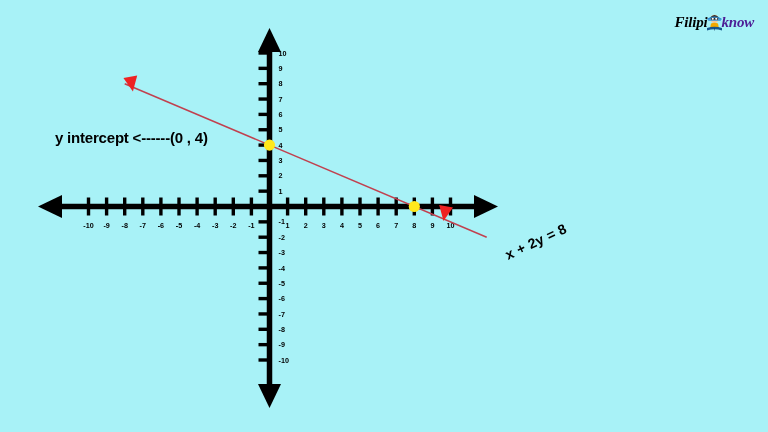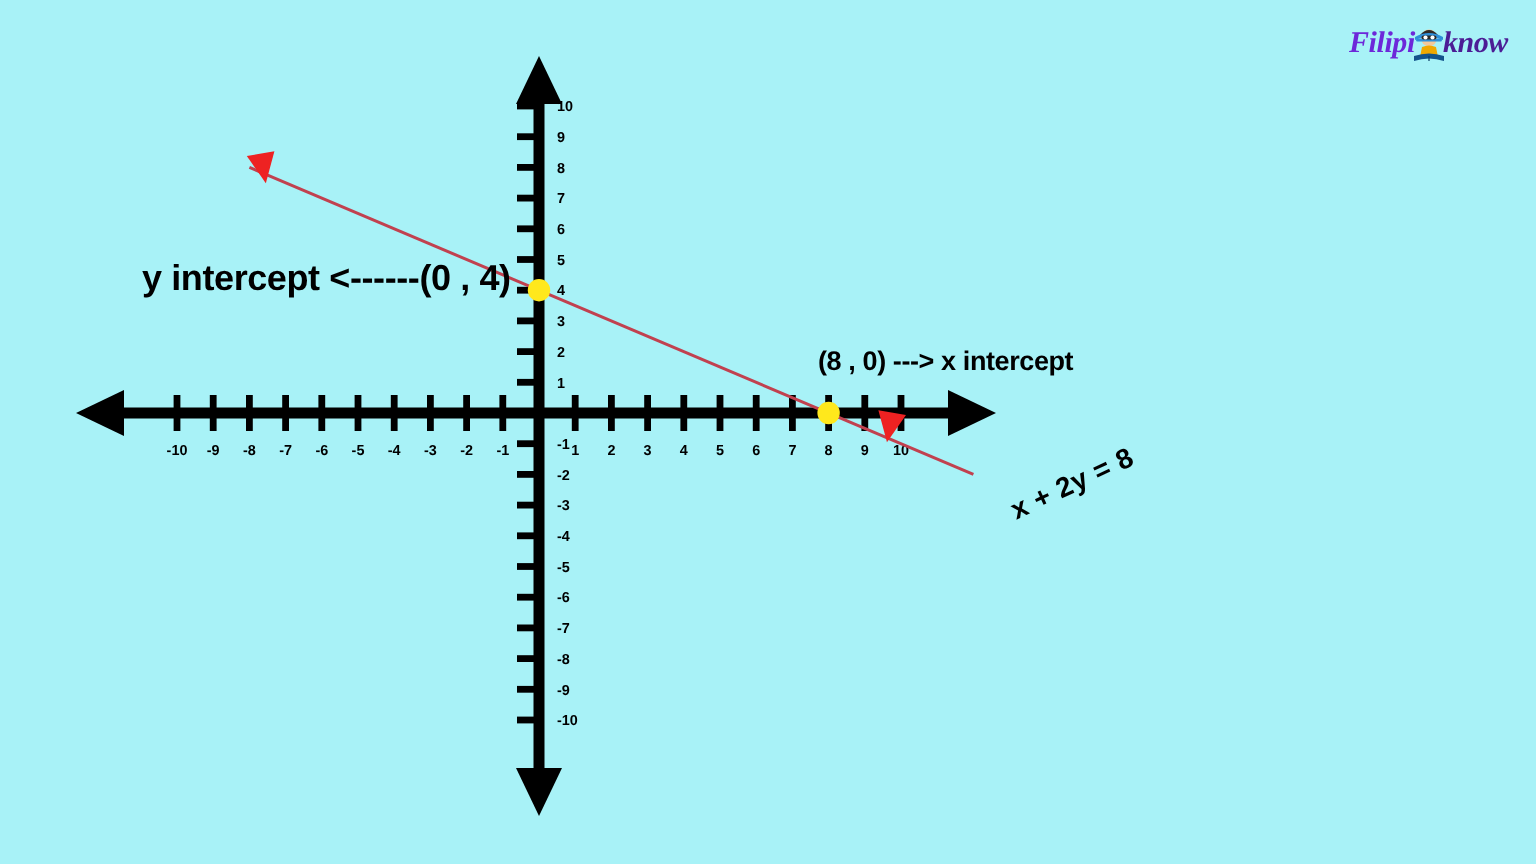--- a/index.html
+++ b/index.html
@@ -36,41 +36,41 @@
   }
   .logo-text {
     font-family: "Liberation Serif", serif;
     font-style: italic;
     font-weight: bold;
     font-size: 15px;
     letter-spacing: -0.2px;
     line-height: 1;
     white-space: nowrap;
   }
-  .logo-part-a { color: #6d28d9; font-style: italic; }
+  .logo-part-a { color: #000000; font-style: italic; }
   .logo-part-b { color: #4c1d95; }
   .logo-mark {
     position: relative;
     width: 17px;
     height: 20px;
     margin: 0 -2px 0 -1px;
     top: 1px;
   }
   .ann {
     position: absolute;
     font-family: "Liberation Sans", sans-serif;
     font-weight: bold;
     color: #000000;
     white-space: nowrap;
     line-height: 1;
   }
   #ann-y-intercept {
-    left: 71px;
+    left: 55px;
     top: 130px;
-    font-size: 18px;
+    font-size: 15px;
     letter-spacing: -0.2px;
   }
   #ann-x-intercept {
     left: 409px;
     top: 174px;
     font-size: 13.5px;
     letter-spacing: -0.2px;
   }
   #ann-equation {
     left: 503px;
@@ -186,21 +186,20 @@
         <polygon points="-7,-8 7,-8 0,7" fill="#ee2222" transform="translate(444.70000000000005,214.2) rotate(10)"></polygon>
       </g>
     <g id="points-layer">
         <circle cx="269.5" cy="145.1" r="5.6" fill="#ffe81c"></circle>
         <circle cx="414.3" cy="206.5" r="5.6" fill="#ffe81c"></circle>
       </g>
   </svg>
 
   <div class="ann" id="ann-y-intercept">y intercept &lt;------(0 , 4)</div>
 
-  <div class="ann" id="ann-x-intercept">(8 , 0) ---&gt; x intercept</div>
 
   <div class="ann" id="ann-equation">x + 2y = 8</div>
 
   <div class="logo-wrap">
     <span class="logo-text logo-part-a">Filipi</span>
     <span class="logo-mark">
       <svg viewBox="0 0 34 40" width="17" height="20">
         <ellipse cx="17" cy="12" rx="8" ry="8.5" fill="#f4c99a"></ellipse>
         <path d="M8 9 Q17 -1 26 9 L27 11 Q17 6 7 11 Z" fill="#2f2a26"></path>
         <path d="M3 11 Q17 3 31 11 L31 14 Q17 7 3 14 Z" fill="#2f8fd8"></path>

